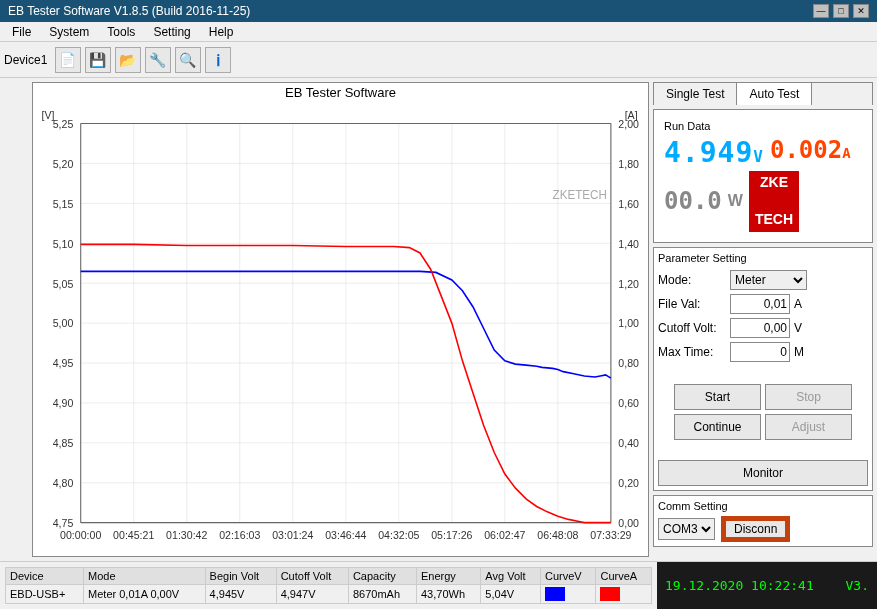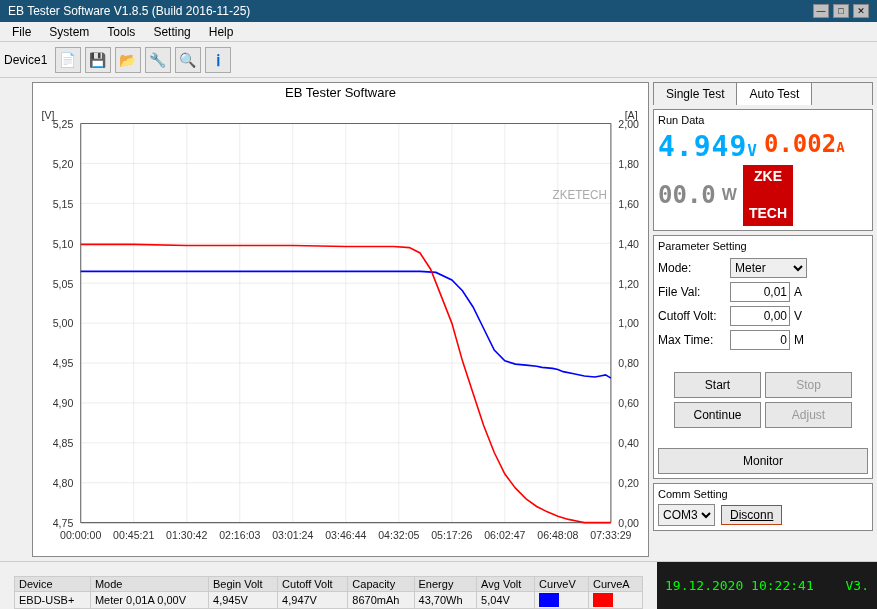--- a/index.html
+++ b/index.html
@@ -29,21 +29,21 @@
     
     
     #right-panel { width: 220px; margin: 4px 4px 4px 0; display: flex; flex-direction: column; gap: 4px; }
     
     
     #tabs { display: flex; border: 1px solid #888; border-bottom: none; background: #f0f0f0; }
     .tab { padding: 4px 12px; font-size: 12px; cursor: pointer; border-right: 1px solid #888; }
     .tab.active { background: white; font-weight: normal; }
     
     
-    #run-data-panel { border: 1px solid #888; background: white; padding: 4px; }
+    #run-data-panel { border: 1px solid #888; background: white; padding: 10px; }
     #run-data-title { font-size: 11px; margin-bottom: 4px; }
     #voltage-current { display: flex; gap: 6px; margin-bottom: 2px; }
     #voltage-display { color: #00aaff; font-size: 28px; font-weight: bold; font-family: monospace; letter-spacing: 1px; }
     #current-display { color: #ff4400; font-size: 28px; font-weight: bold; font-family: monospace; }
     #power-time-row { display: flex; align-items: center; gap: 6px; margin-top: 2px; }
     #power-display { color: #888; font-size: 24px; font-weight: bold; font-family: monospace; }
     #power-unit { color: #888; font-size: 16px; font-weight: bold; }
     #zke-logo { background: #cc0000; color: white; font-size: 14px; font-weight: bold; padding: 4px 6px; display: flex; flex-direction: column; align-items: center; line-height: 1.1; gap: 22px; }
     #time-display { color: #888; font-size: 24px; font-weight: bold; font-family: monospace; margin-top: 2px; }
     
@@ -59,25 +59,25 @@
     
     #action-buttons { display: grid; grid-template-columns: 1fr 1fr; gap: 4px; margin-top: 4px; padding: 4px; background: white; border: 1px solid #888; }
     .action-btn { height: 26px; font-size: 12px; border: 1px solid #888; background: #e8e8e8; cursor: pointer; }
     .action-btn.disabled { color: #999; cursor: default; }
     
     
     #comm-panel { border: 1px solid #888; background: white; padding: 4px; }
     #comm-title { font-size: 11px; margin-bottom: 4px; }
     #comm-row { display: flex; align-items: center; gap: 6px; }
     .comm-dropdown { height: 22px; font-size: 12px; border: 1px solid #888; }
-    .comm-btn { height: 20px; font-size: 12px; border: 1px solid #c2410c; background: #e8e8e8; cursor: pointer; padding: 0 8px; text-decoration: underline; }
+    .comm-btn { height: 26px; font-size: 12px; border: 5px solid #c2410c; background: #e8e8e8; cursor: pointer; padding: 0 8px; }
     
     
     #status-bar { height: 48px; background: #f0f0f0; border-top: 1px solid #ccc; display: flex; align-items: stretch; }
-    #device-table { flex: 1; font-size: 11px; border-collapse: collapse; margin: 14px; }
+    #device-table { flex: 1; font-size: 11px; border-collapse: collapse; margin: 5px; }
     #device-table th, #device-table td { border: 1px solid #ccc; padding: 1px 4px; text-align: left; white-space: nowrap; }
     #device-table th { background: #e0e0e0; font-weight: normal; }
     #status-right { width: 220px; background: #1a1a1a; color: #00ff00; display: flex; align-items: center; justify-content: space-between; padding: 0 8px; font-size: 13px; font-family: monospace; }
     .color-box { width: 20px; height: 14px; display: inline-block; vertical-align: middle; }
     
     
     #chart-svg { width: 100%; height: 100%; }
     
     .grid-line { stroke: #ddd; stroke-width: 0.5; }
     .axis-line { stroke: #666; stroke-width: 1; }

